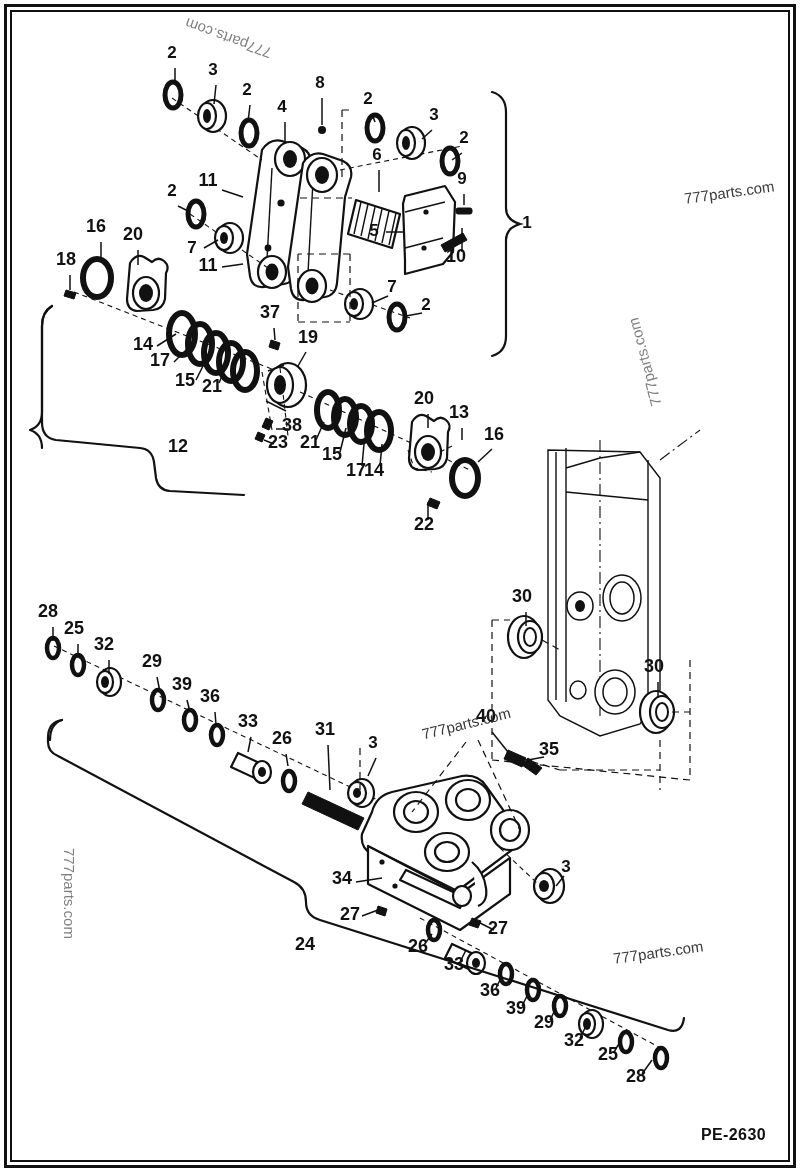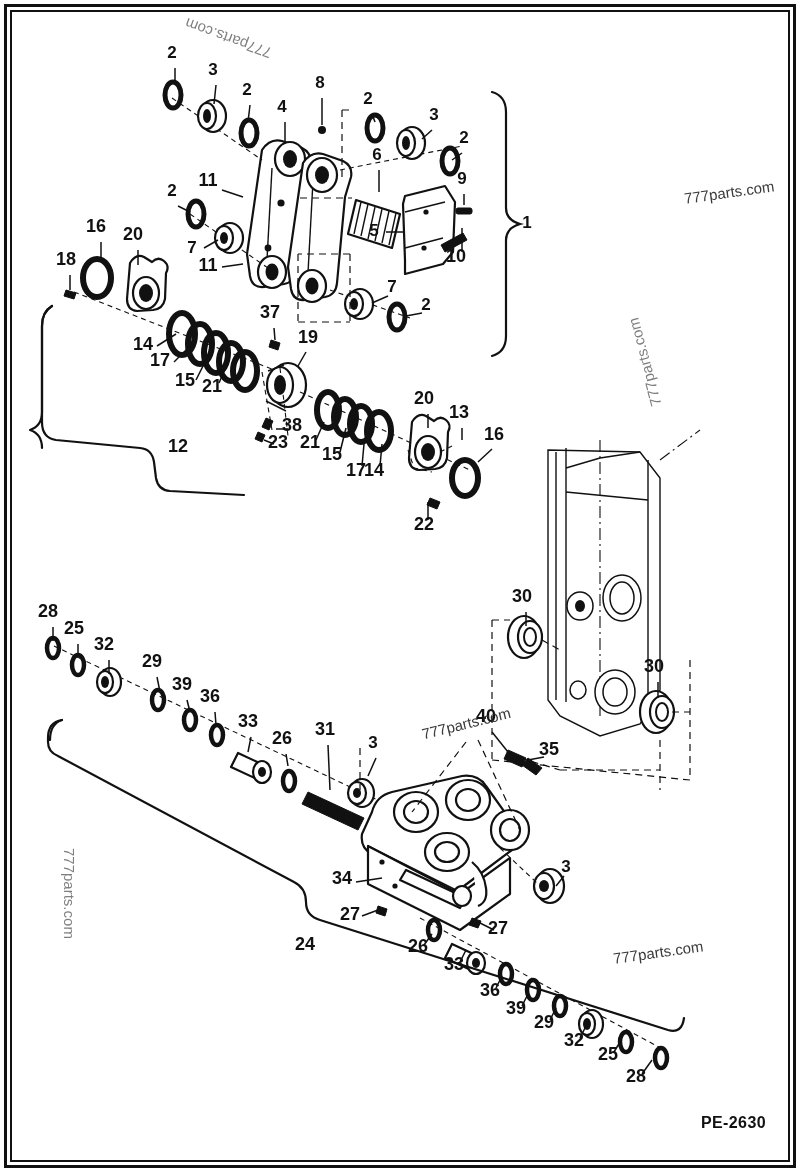--- a/index.html
+++ b/index.html
@@ -21,21 +21,21 @@
   .frame-inner{
     position:absolute;left:10px;top:10px;
     width:780px;height:1152px;
     border:2px solid #111;
     box-sizing:border-box;
   }
   
   #canvas{position:absolute;left:0;top:0;width:800px;height:1172px;}
   
   .sheet-code{
-    position:absolute;right:34px;bottom:40px;
+    position:absolute;right:34px;bottom:28px;
     font-family:"Liberation Sans",sans-serif;
     font-size:16px;font-weight:bold;color:#111;
     letter-spacing:.4px;
   }
   
   .wm{
     position:absolute;
     font-family:"Liberation Sans",sans-serif;
     color:#2a2a2a;
     white-space:nowrap;

